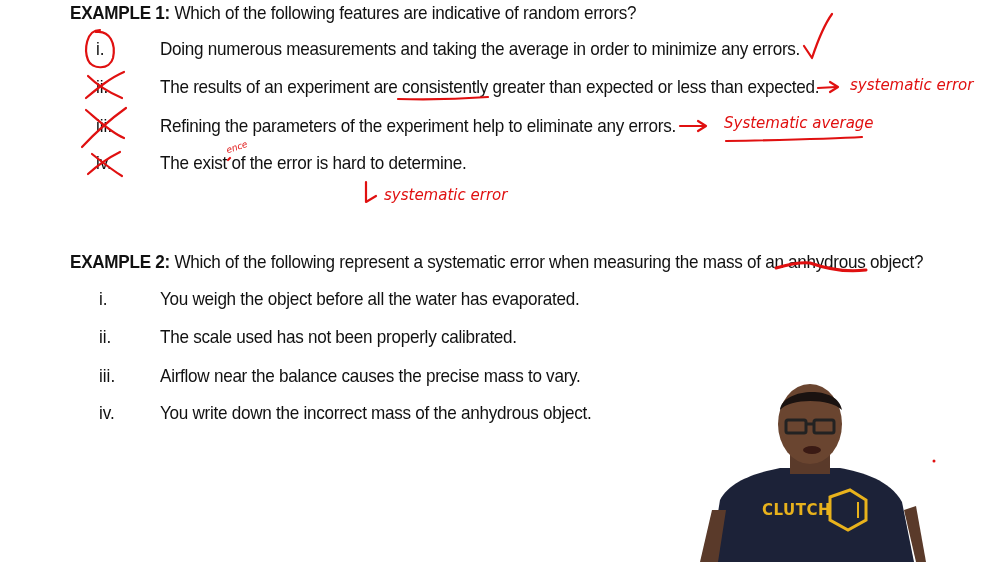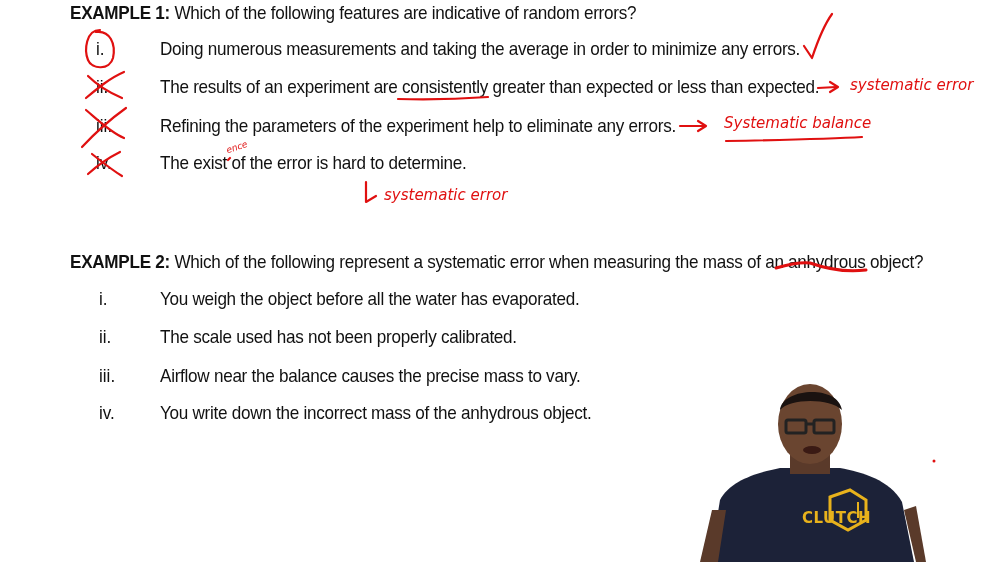--- a/index.html
+++ b/index.html
@@ -34,21 +34,21 @@
 <div class="abs opt" style="left:160px; top:115px;">Refining the parameters of the experiment help to eliminate any errors.</div>
 
 <div class="abs num" style="left:96px; top:152px;">iv.</div>
 <div class="abs opt" style="left:160px; top:152px;">
   <span>The exist</span>
   <span>of the error is hard to determine.</span>
 </div>
 
 <div class="abs ink" style="left:226px; top:142px; font-size:9px; transform:rotate(-18deg);">ence</div>
 <div class="abs ink" style="left:850px; top:76px; font-size:15px;">systematic error</div>
-<div class="abs ink" style="left:724px; top:114px; font-size:15px;">Systematic balance</div>
+<div class="abs ink" style="left:724px; top:114px; font-size:15px;">Systematic average</div>
 <div class="abs ink" style="left:384px; top:186px; font-size:15px;">systematic error</div>
 
 <div class="abs q-title" style="left:70px; top:251px;">
   <b>EXAMPLE 2:</b>
   <span>Which of the following represent a systematic error when measuring the mass of an anhydrous object?</span>
 </div>
 
 <div class="abs num" style="left:99px; top:288px;">i.</div>
 <div class="abs opt" style="left:160px; top:288px;">You weigh the object before all the water has evaporated.</div>
 
@@ -113,14 +113,14 @@
       <rect x="96" y="40" width="20" height="13" rx="2"></rect>
       <rect x="124" y="40" width="20" height="13" rx="2"></rect>
       <line x1="116" y1="44" x2="124" y2="44"></line>
     </g>
 
     <ellipse cx="122" cy="70" rx="9" ry="4" fill="#3a1a14"></ellipse>
 
     <polygon points="140,117 160,110 176,120 176,140 158,150 140,140" fill="none" stroke="#e8b21c" stroke-width="3"></polygon>
     <line x1="168" y1="122" x2="168" y2="138" stroke="#e8b21c" stroke-width="2"></line>
   </svg>
-  <div class="abs" style="left:72px; top:129px; font-family:'DejaVu Sans', sans-serif; font-weight:bold; font-size:15px; color:#e8b21c; letter-spacing:0.5px;margin-left:40px;">CLUTCH</div>
+  <div class="abs" style="left:72px; top:121px; font-family:'DejaVu Sans', sans-serif; font-weight:bold; font-size:15px; color:#e8b21c; letter-spacing:0.5px;">CLUTCH</div>
 </div>
 
 </body></html>

